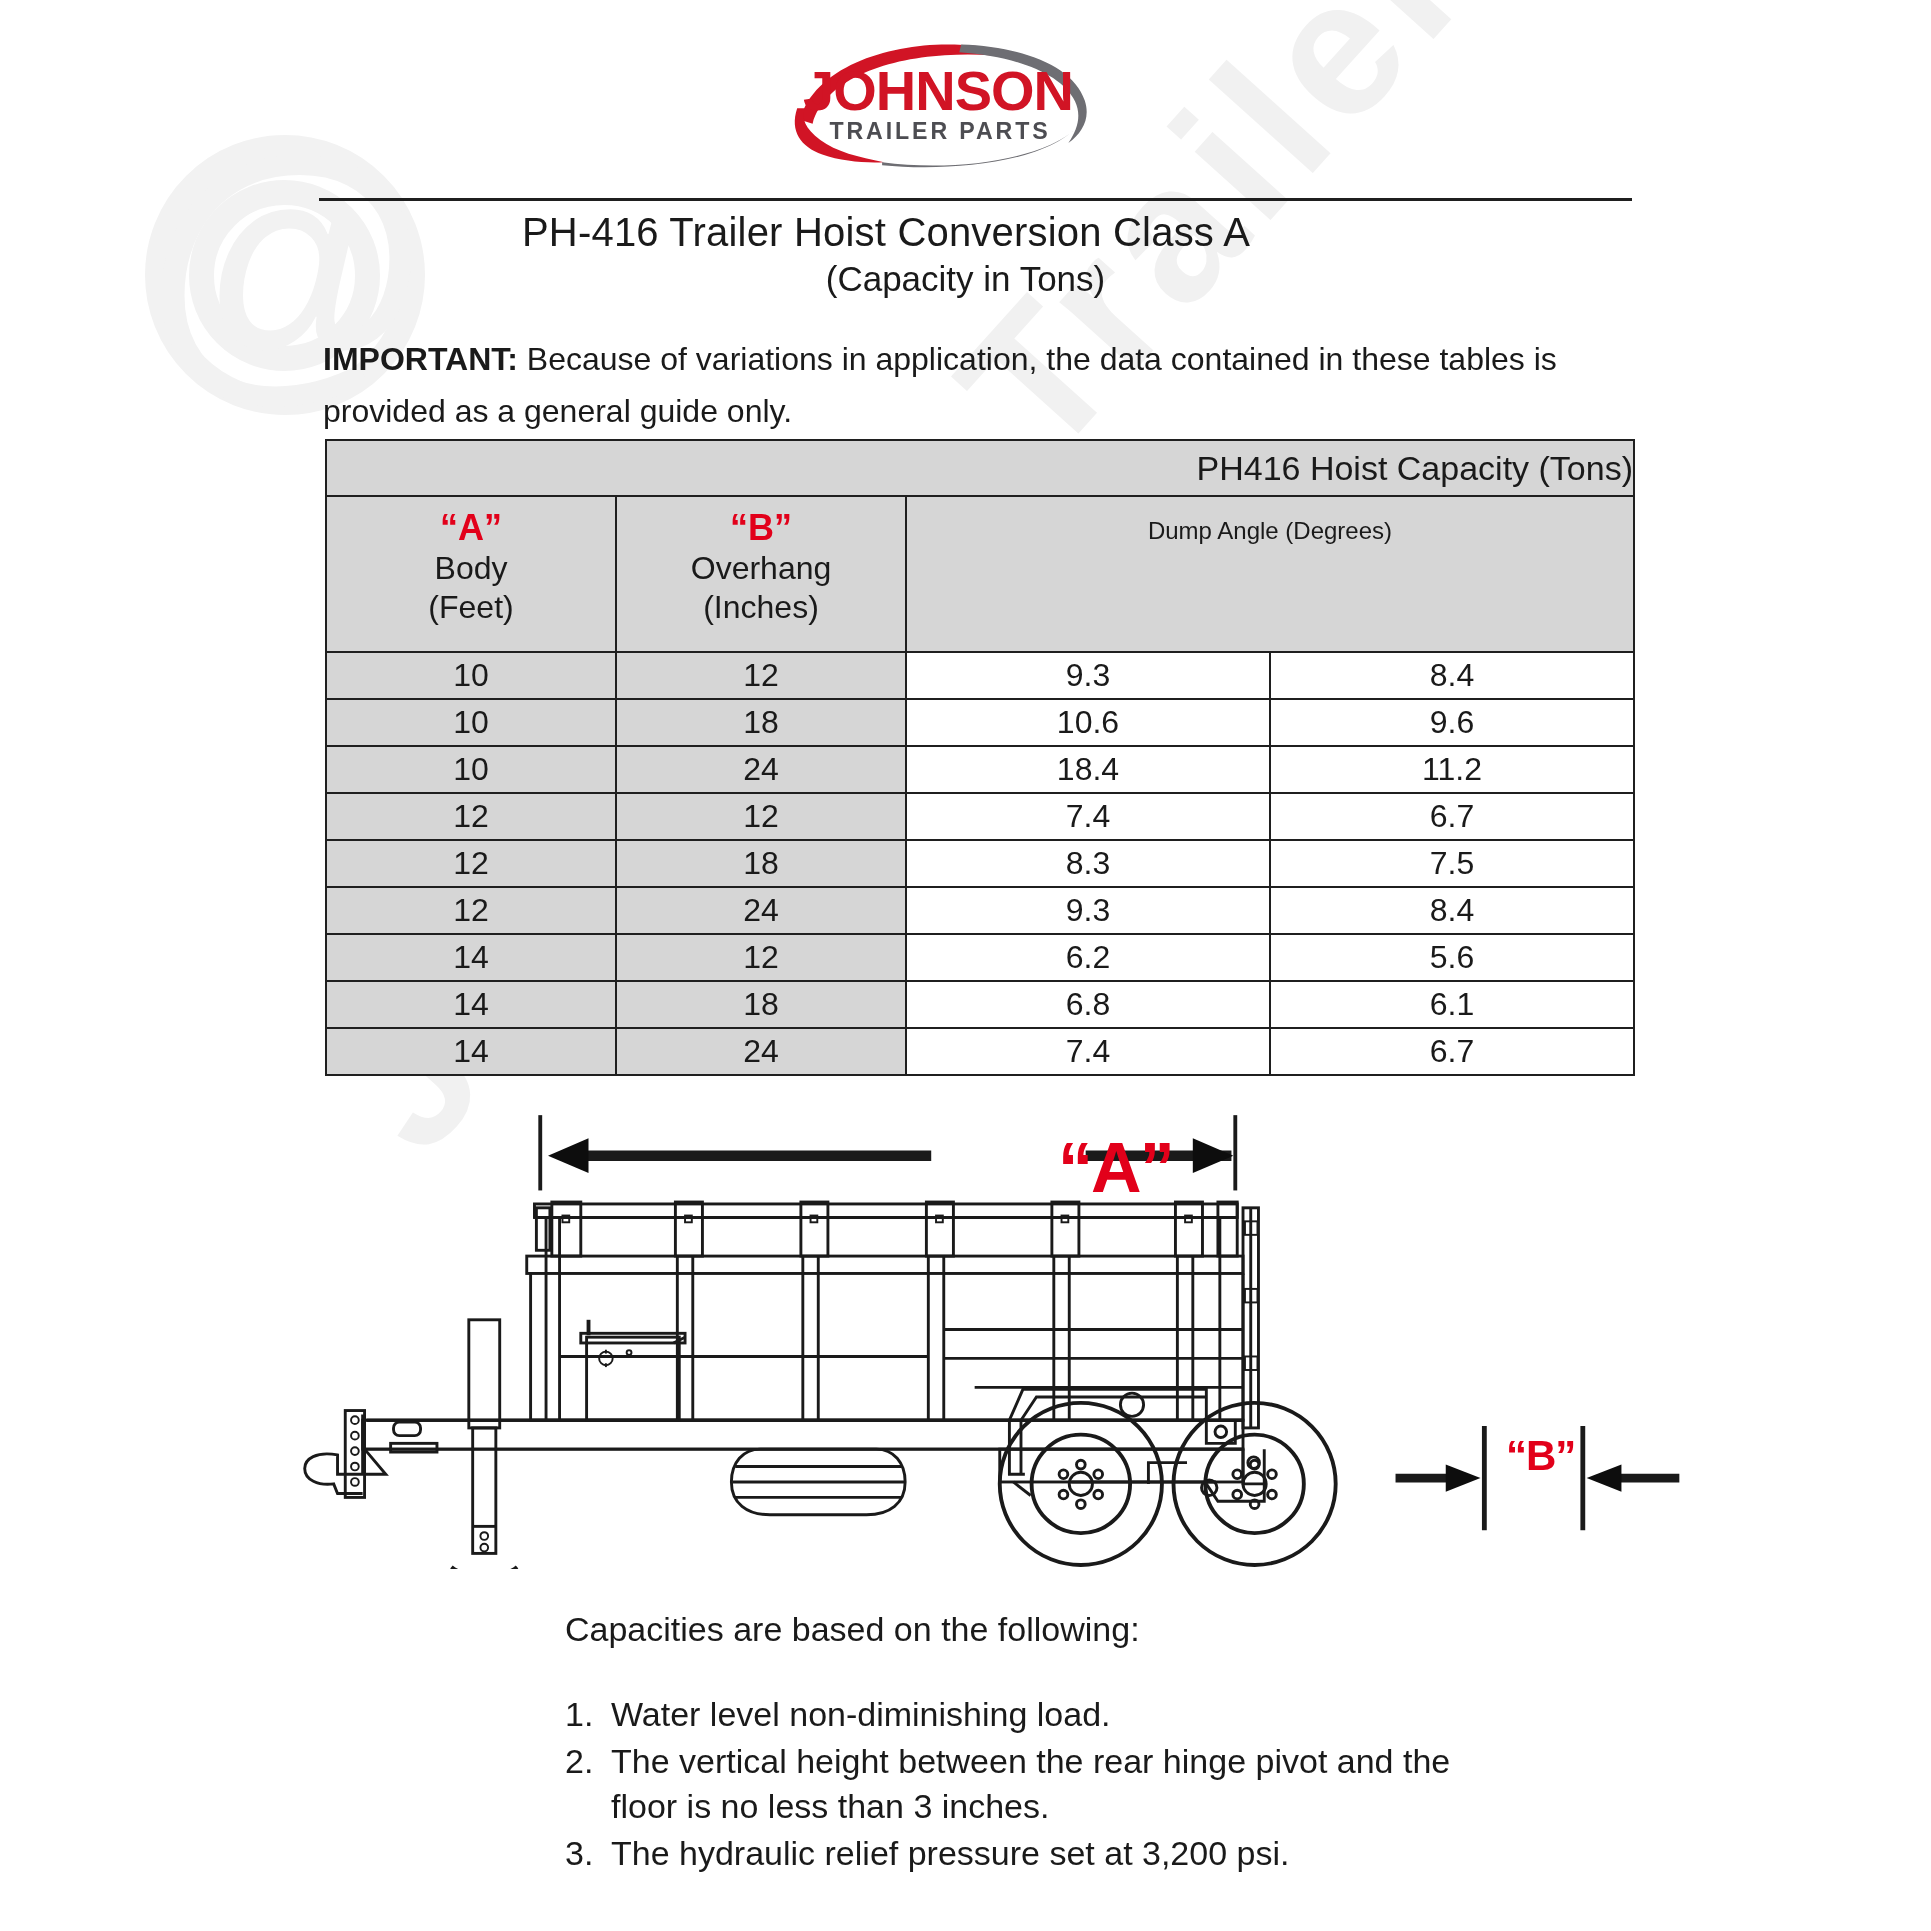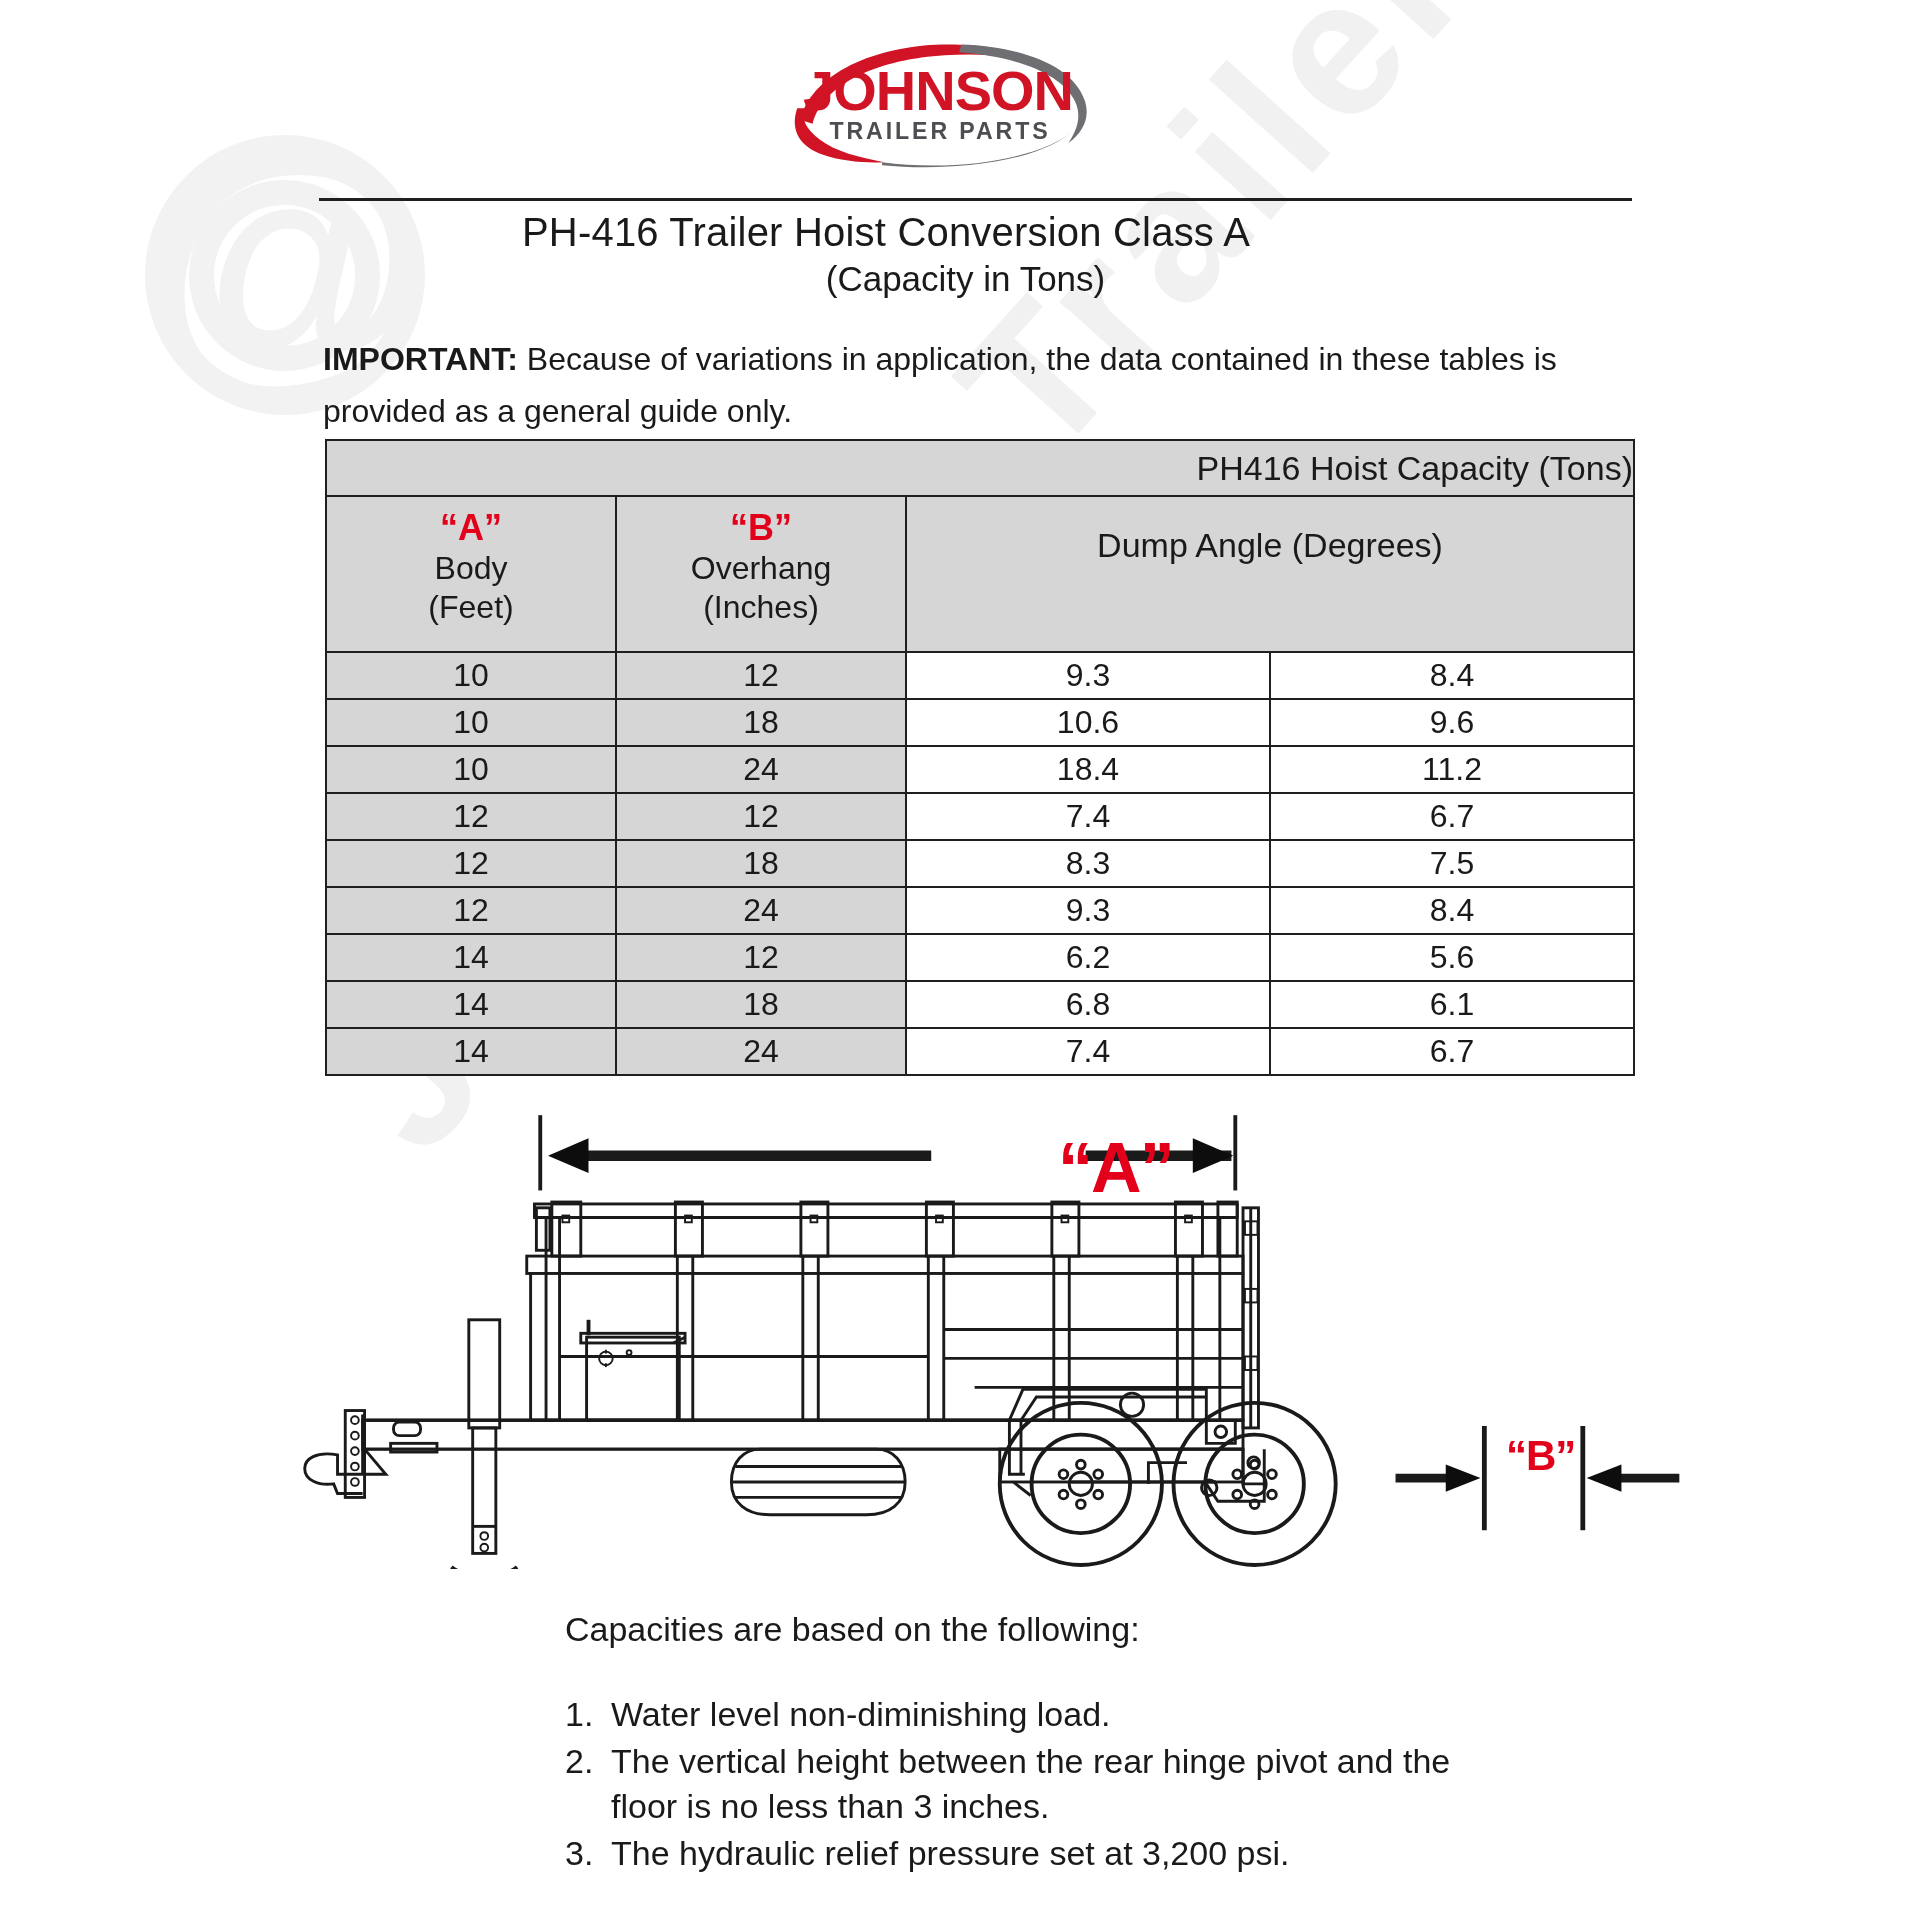--- a/index.html
+++ b/index.html
@@ -105,22 +105,22 @@
   #tbl .band-title { height: 56px; font-size: 34px; text-align: right; }
   #tbl .hdr-ab {
     height: 156px;
     vertical-align: top;
     padding-top: 9.7px;
     line-height: 39px;
   }
   #tbl .hdr-dump {
     height: 156px;
     vertical-align: top;
-    padding-top: 29px;
-    font-size: 34px;
+    padding-top: 20px;
+    font-size: 24px;
   }
   #tbl .red-q {
     color: #e2001a;
     font-weight: bold;
     font-size: 36px;
     display: block;
     line-height: 42px;
   }
   #tbl .angle { height: 60px; }
   #tbl td.val { background: #ffffff; }

